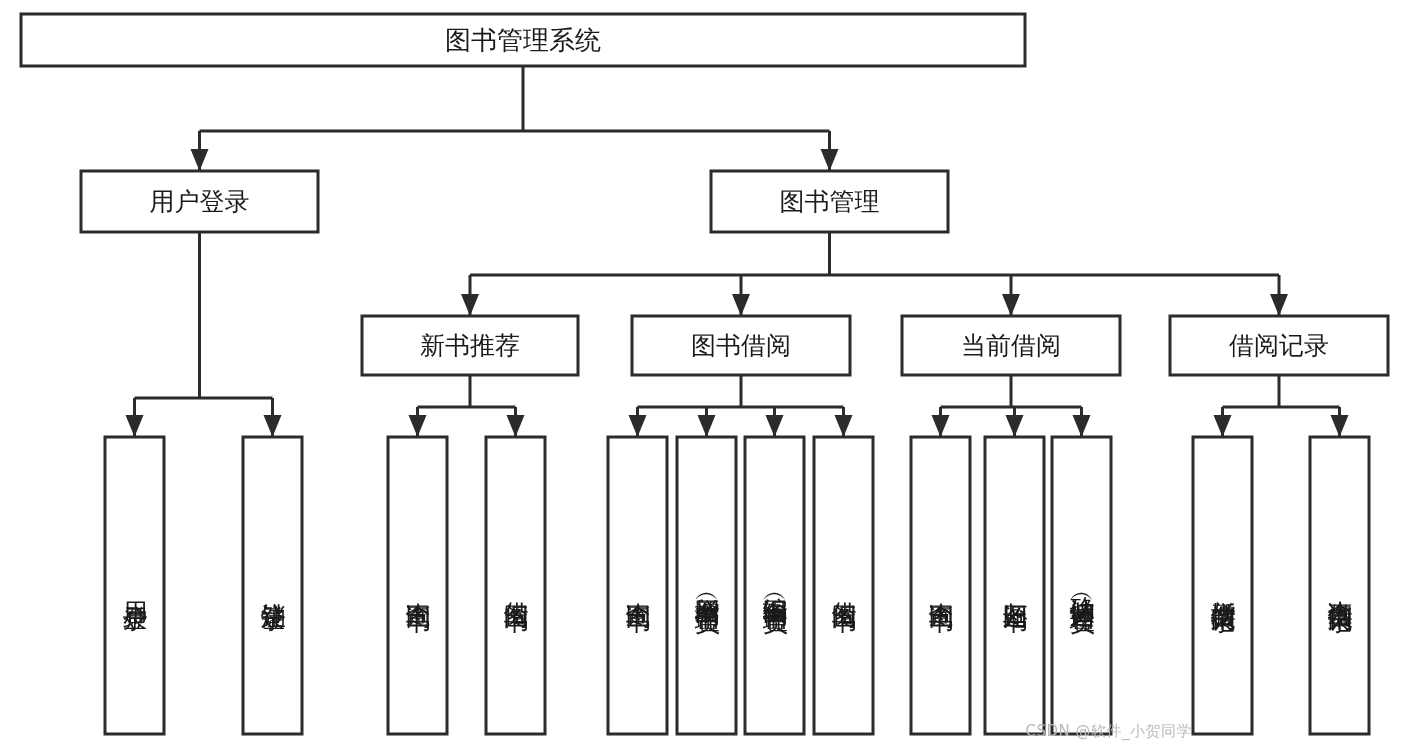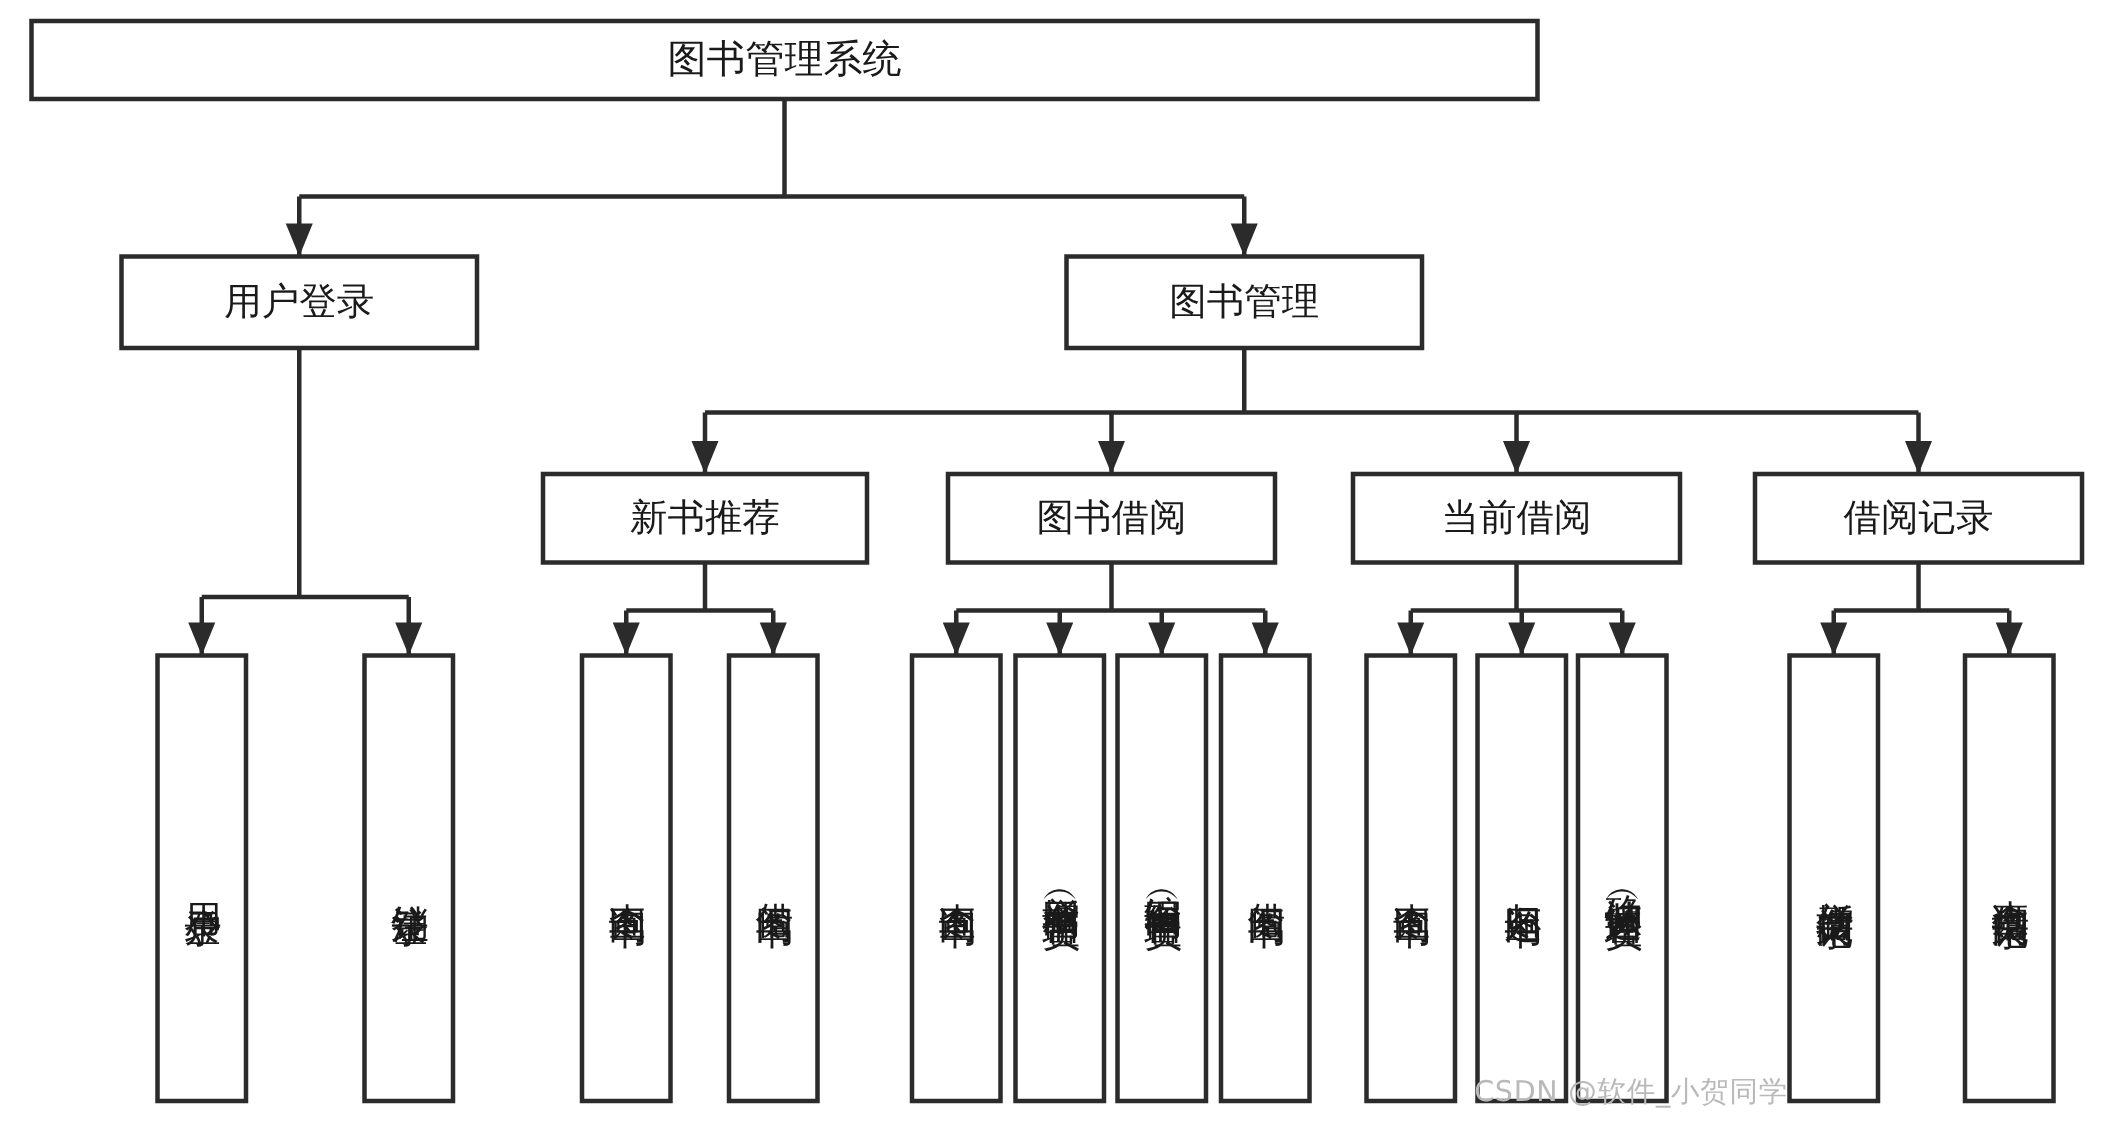--- a/index.html
+++ b/index.html
@@ -68,21 +68,21 @@
   }
   .arrow-head {
     fill: #2b2b2b;
     stroke: none;
   }
   #watermark {
     position: absolute;
     right: 12px;
     bottom: 6px;
     font-family: "DejaVu Sans", "Liberation Sans", sans-serif;
-    font-size: 19px;
+    font-size: 15px;
     color: #b9b9b9;
     letter-spacing: 0.5px;
     white-space: nowrap;
     user-select: none;
   }
 </style>
 </head>
 <body>
 
 <div id="diagram-root">

